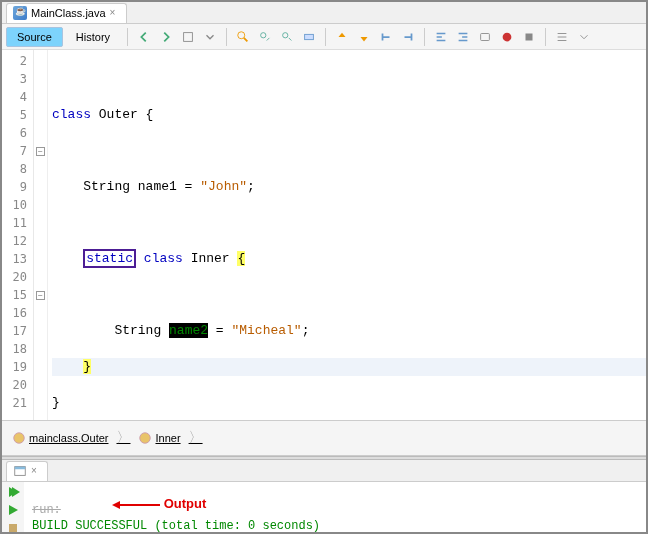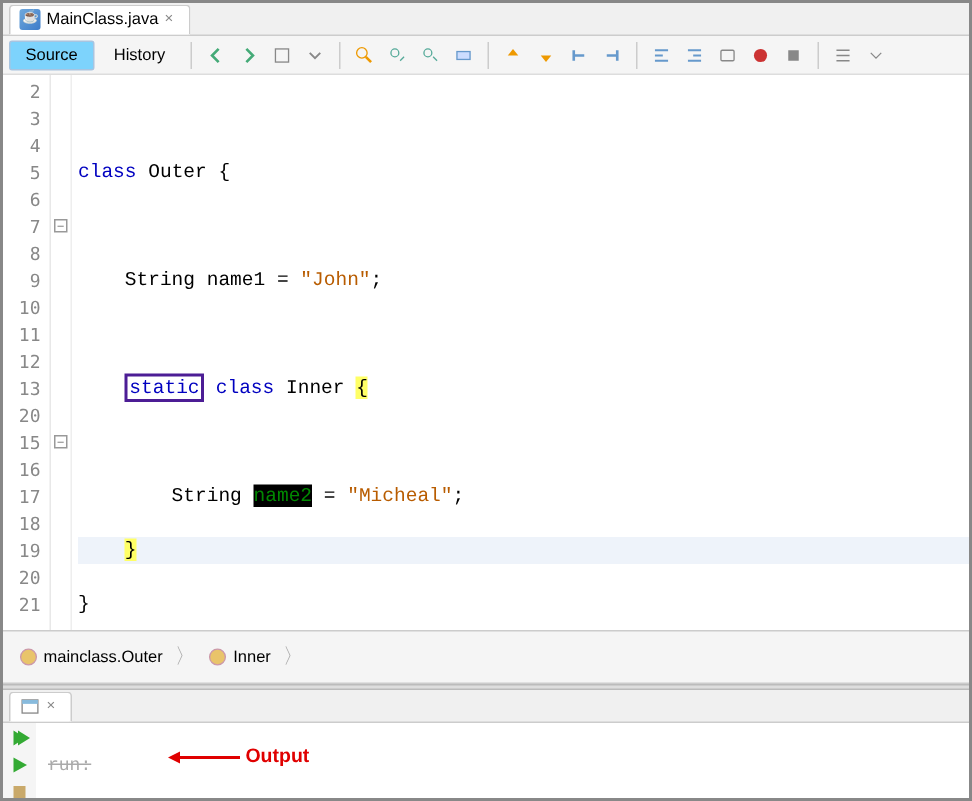--- a/index.html
+++ b/index.html
@@ -20,21 +20,21 @@
 .fold-box { border: 1px solid #999; width: 9px; height: 9px; display: inline-block; line-height: 7px; font-size: 8px; cursor: pointer; background: #fff; }
 .code { flex: 1; font-family: "Courier New", monospace; font-size: 13px; line-height: 18px; padding: 2px 0 2px 4px; white-space: pre; color: #000; position: relative; }
 .code .line { height: 18px; }
 .kw { color: #0000c0; }
 .str { color: #b85c00; }
 .fld { color: #008800; }
 .hl-yellow { background: #ffff66; }
 .hl-green { background: #000000; }
 .hl-line { background: #eef3fa; display: block; width: 100%; }
 .redbox { border: 2px solid #4c1d95; padding: 0 1px; }
-.breadcrumb { display: flex; align-items: center; height: 36px; background: #f5f5f5; border-top: 1px solid #ccc; border-bottom: 1px solid #ccc; padding-left: 4px; gap: 2px; }
+.breadcrumb { display: flex; align-items: center; height: 36px; background: #f5f5f5; border-top: 1px solid #ccc; border-bottom: 1px solid #ccc; padding-left: 4px; gap: 2px; text-decoration: underline; }
 .crumb { display: flex; align-items: center; gap: 3px; padding: 0 6px; }
 .crumb-sep { color: #aaa; font-size: 14px; }
 .splitter { height: 4px; background: #ddd; border-top: 1px solid #bbb; border-bottom: 1px solid #bbb; cursor: ns-resize; }
 .output-tab-bar { display: flex; align-items: center; height: 22px; background: #f0f0f0; border-bottom: 1px solid #ccc; padding-left: 4px; }
 .output-area { display: flex; height: 64px; }
 .output-controls { width: 22px; background: #f5f5f5; display: flex; flex-direction: column; align-items: center; padding-top: 2px; gap: 2px; }
 .output-controls .obtn { width: 16px; height: 16px; cursor: pointer; }
 .output-text { flex: 1; font-family: "Courier New", monospace; font-size: 12px; padding: 20px 8px; line-height: 16px; position: relative; }
 .run-label { color: #aaa; text-decoration: line-through; }
 .build-ok { color: #008800; }
@@ -270,18 +270,19 @@
       </svg>
     <svg class="obtn" viewBox="0 0 16 16">
         <path d="M4 3 L13 8 L4 13 Z" fill="#3a3"></path>
       </svg>
     <svg class="obtn" viewBox="0 0 16 16">
         <rect x="4" y="4" width="8" height="8" fill="#c9a96a"></rect>
       </svg>
   </div>
   <div class="output-text">
     <div class="run-label">run:</div>
+    <div class="build-ok">BUILD SUCCESSFUL (total time: 0 seconds)</div>
     <div class="red-annot" style="left:88px; top:14px;">
       <span class="arrow-head"></span><span class="arrow-line"></span>
       <span>Output</span>
     </div>
   </div>
 </div>
 
 </body></html>

